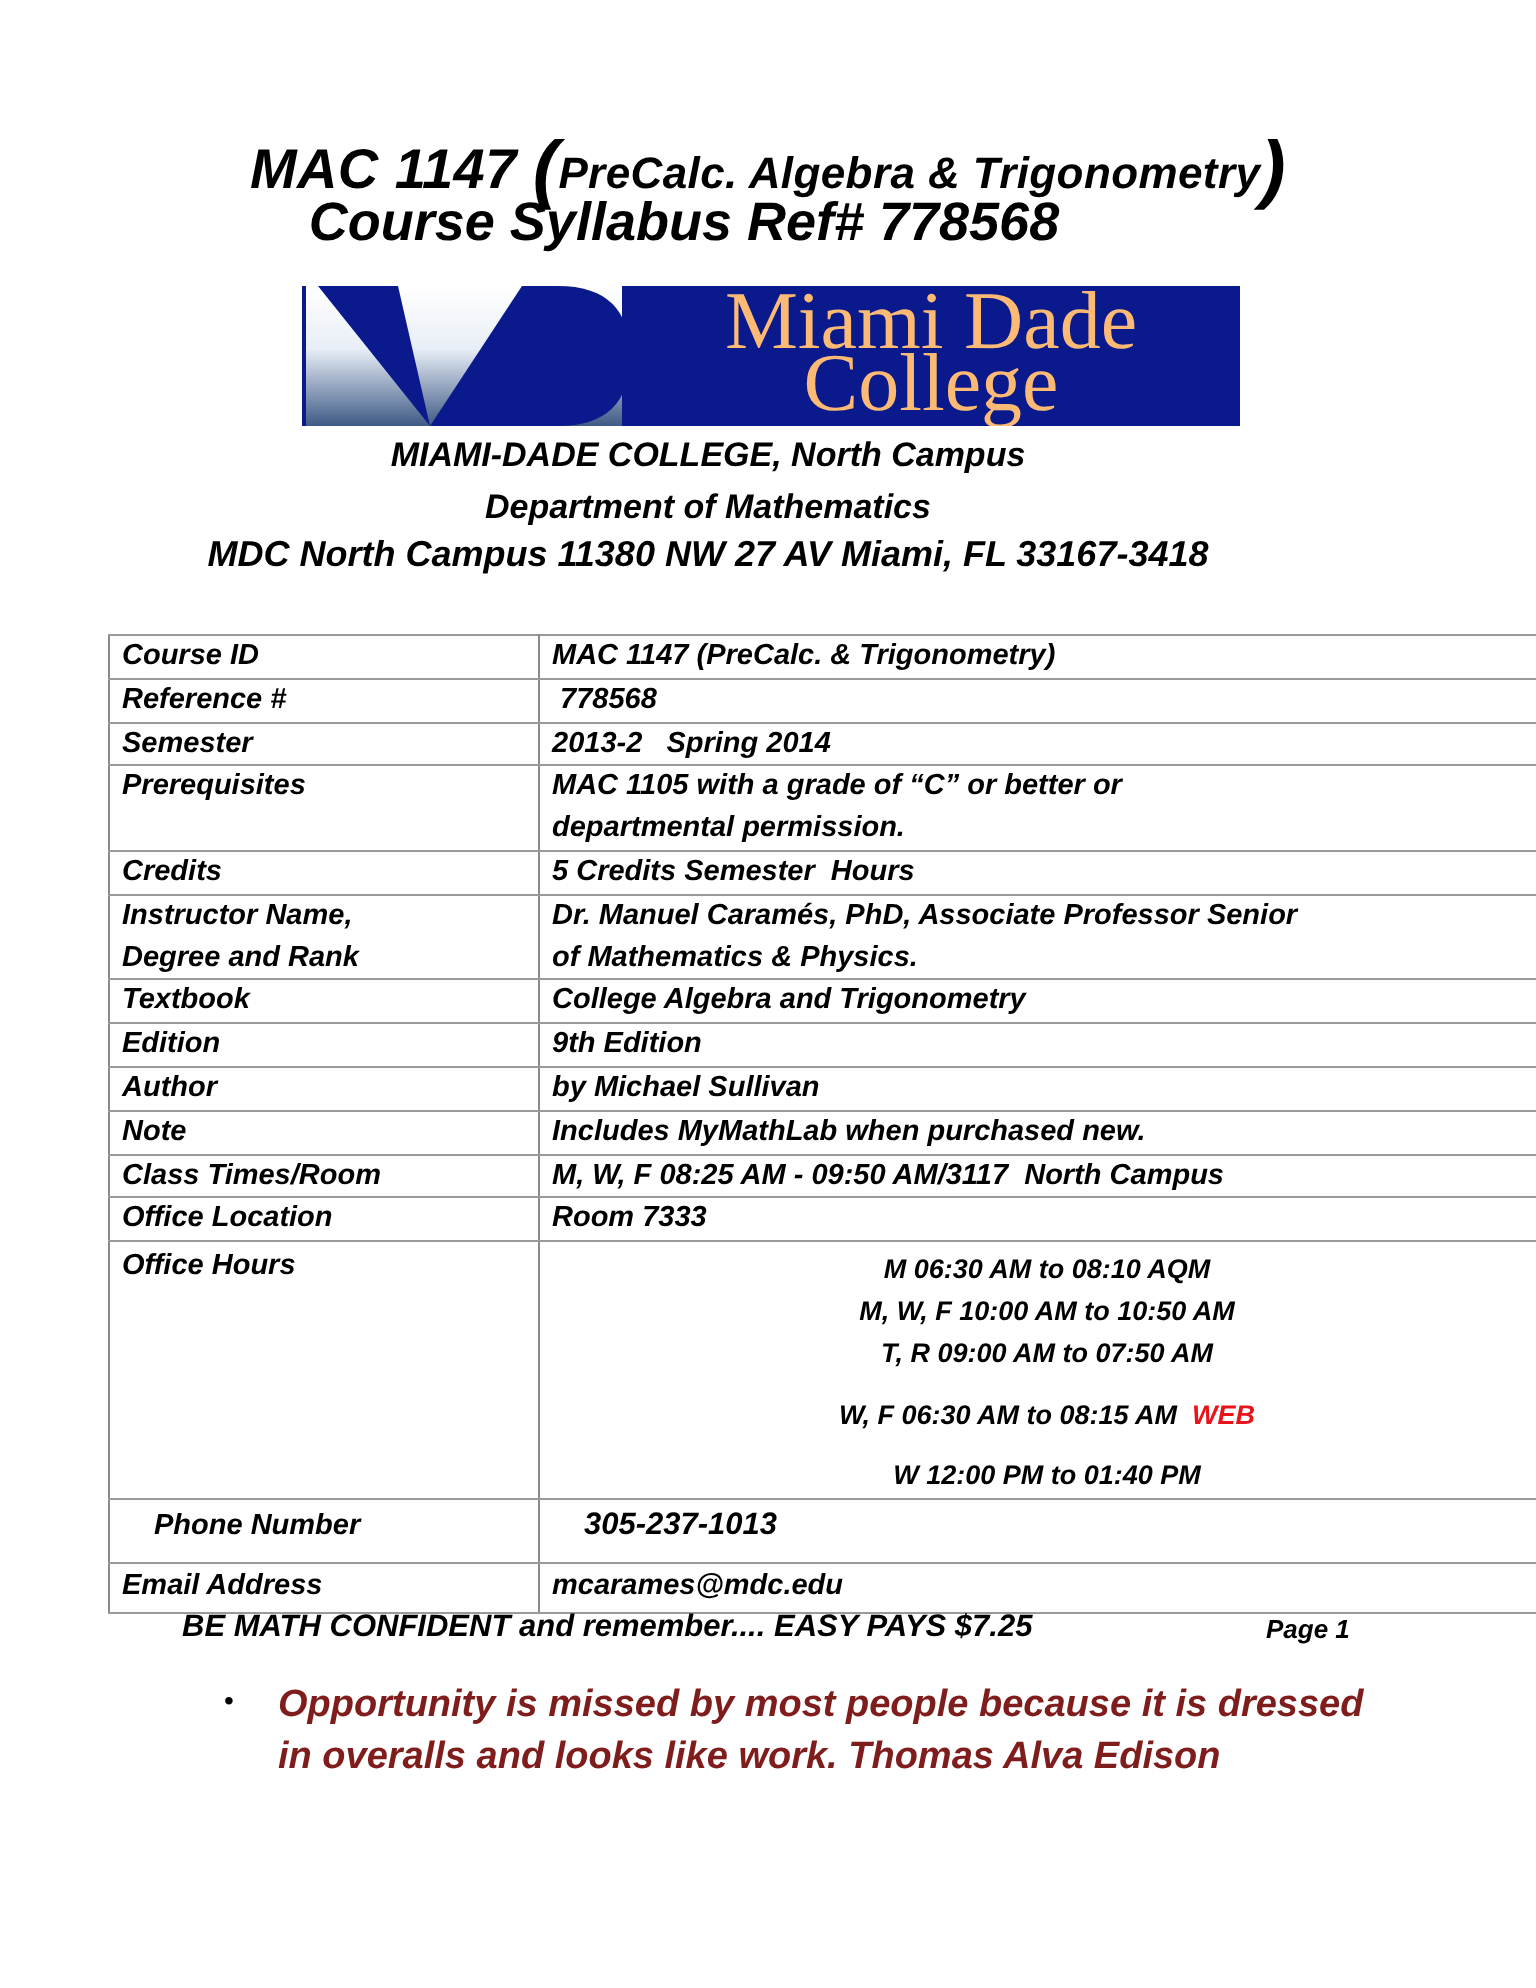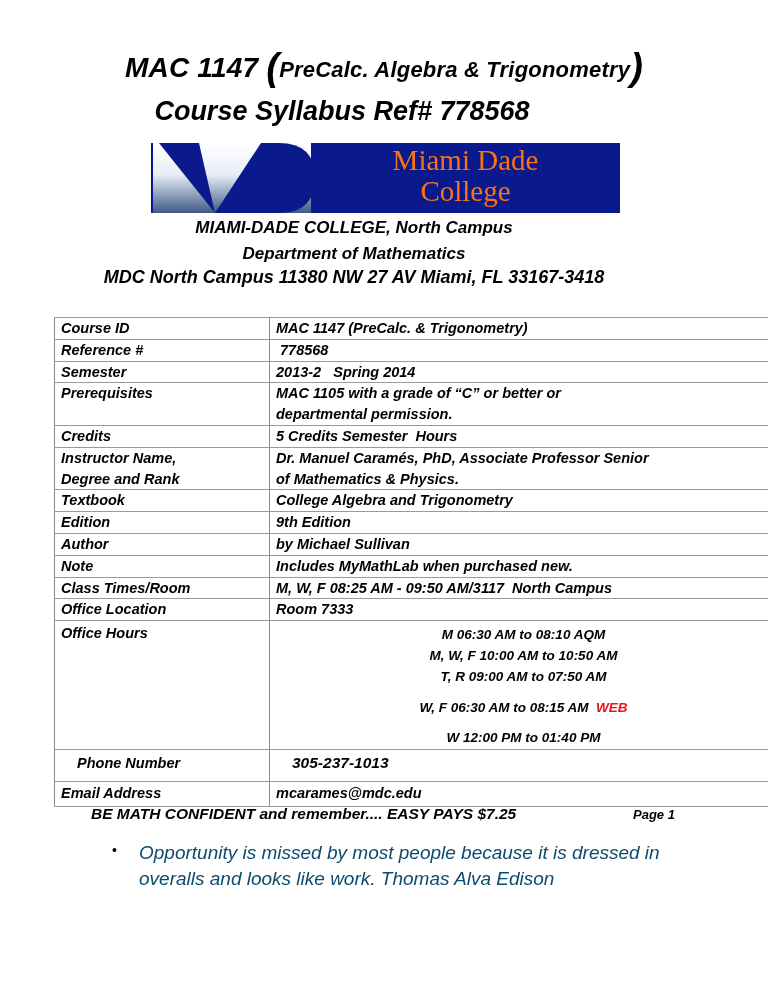--- a/index.html
+++ b/index.html
@@ -15,21 +15,21 @@
       font-family: "Liberation Sans", "DejaVu Sans", sans-serif;
       color: #000;
     }
     .page {
       position: absolute;
       left: 0; top: 0;
       width: 768px; height: 994px;
     }
     .title-line1 {
       position: absolute;
-      top: 46px; left: 0; width: 768px;
+      top: 64px; left: 0; width: 768px;
       text-align: center;
       font-weight: bold;
       font-style: italic;
       font-size: 28px;
       letter-spacing: 0.2px;
       white-space: nowrap;
     }
     .title-line1 .paren {
       font-size: 38px;
       font-weight: bold;
@@ -53,23 +53,23 @@
       width: 469px; height: 70px;
       background: #0a1a8c;
       overflow: hidden;
     }
     .logo svg { display: block; }
     .logo-text {
       position: absolute;
       left: 162px; top: 2px;
       width: 305px;
       text-align: center;
-      color: #f97316;
+      color: #fdba74;
       font-family: "Liberation Serif", "DejaVu Serif", serif;
-      font-size: 29px;
+      font-size: 41px;
       line-height: 31px;
     }
     .address {
       position: absolute;
       left: 0; width: 708px;
       text-align: center;
       font-weight: bold;
       font-style: italic;
       font-size: 17px;
       white-space: nowrap;
@@ -138,22 +138,22 @@
     .quote .bullet {
       position: absolute;
       left: 0; top: 2px;
       font-size: 14px;
       color: #000;
     }
     .quote .text {
       position: absolute;
       left: 27px; top: 0;
       width: 560px;
-      color: #0c4a6e;
-      font-weight: normal;
+      color: #7f1d1d;
+      font-weight: bold;
       font-style: italic;
       font-size: 19px;
       line-height: 26px;
     }
   </style>
 </head>
 <body>
 
 <div class="page">
 

